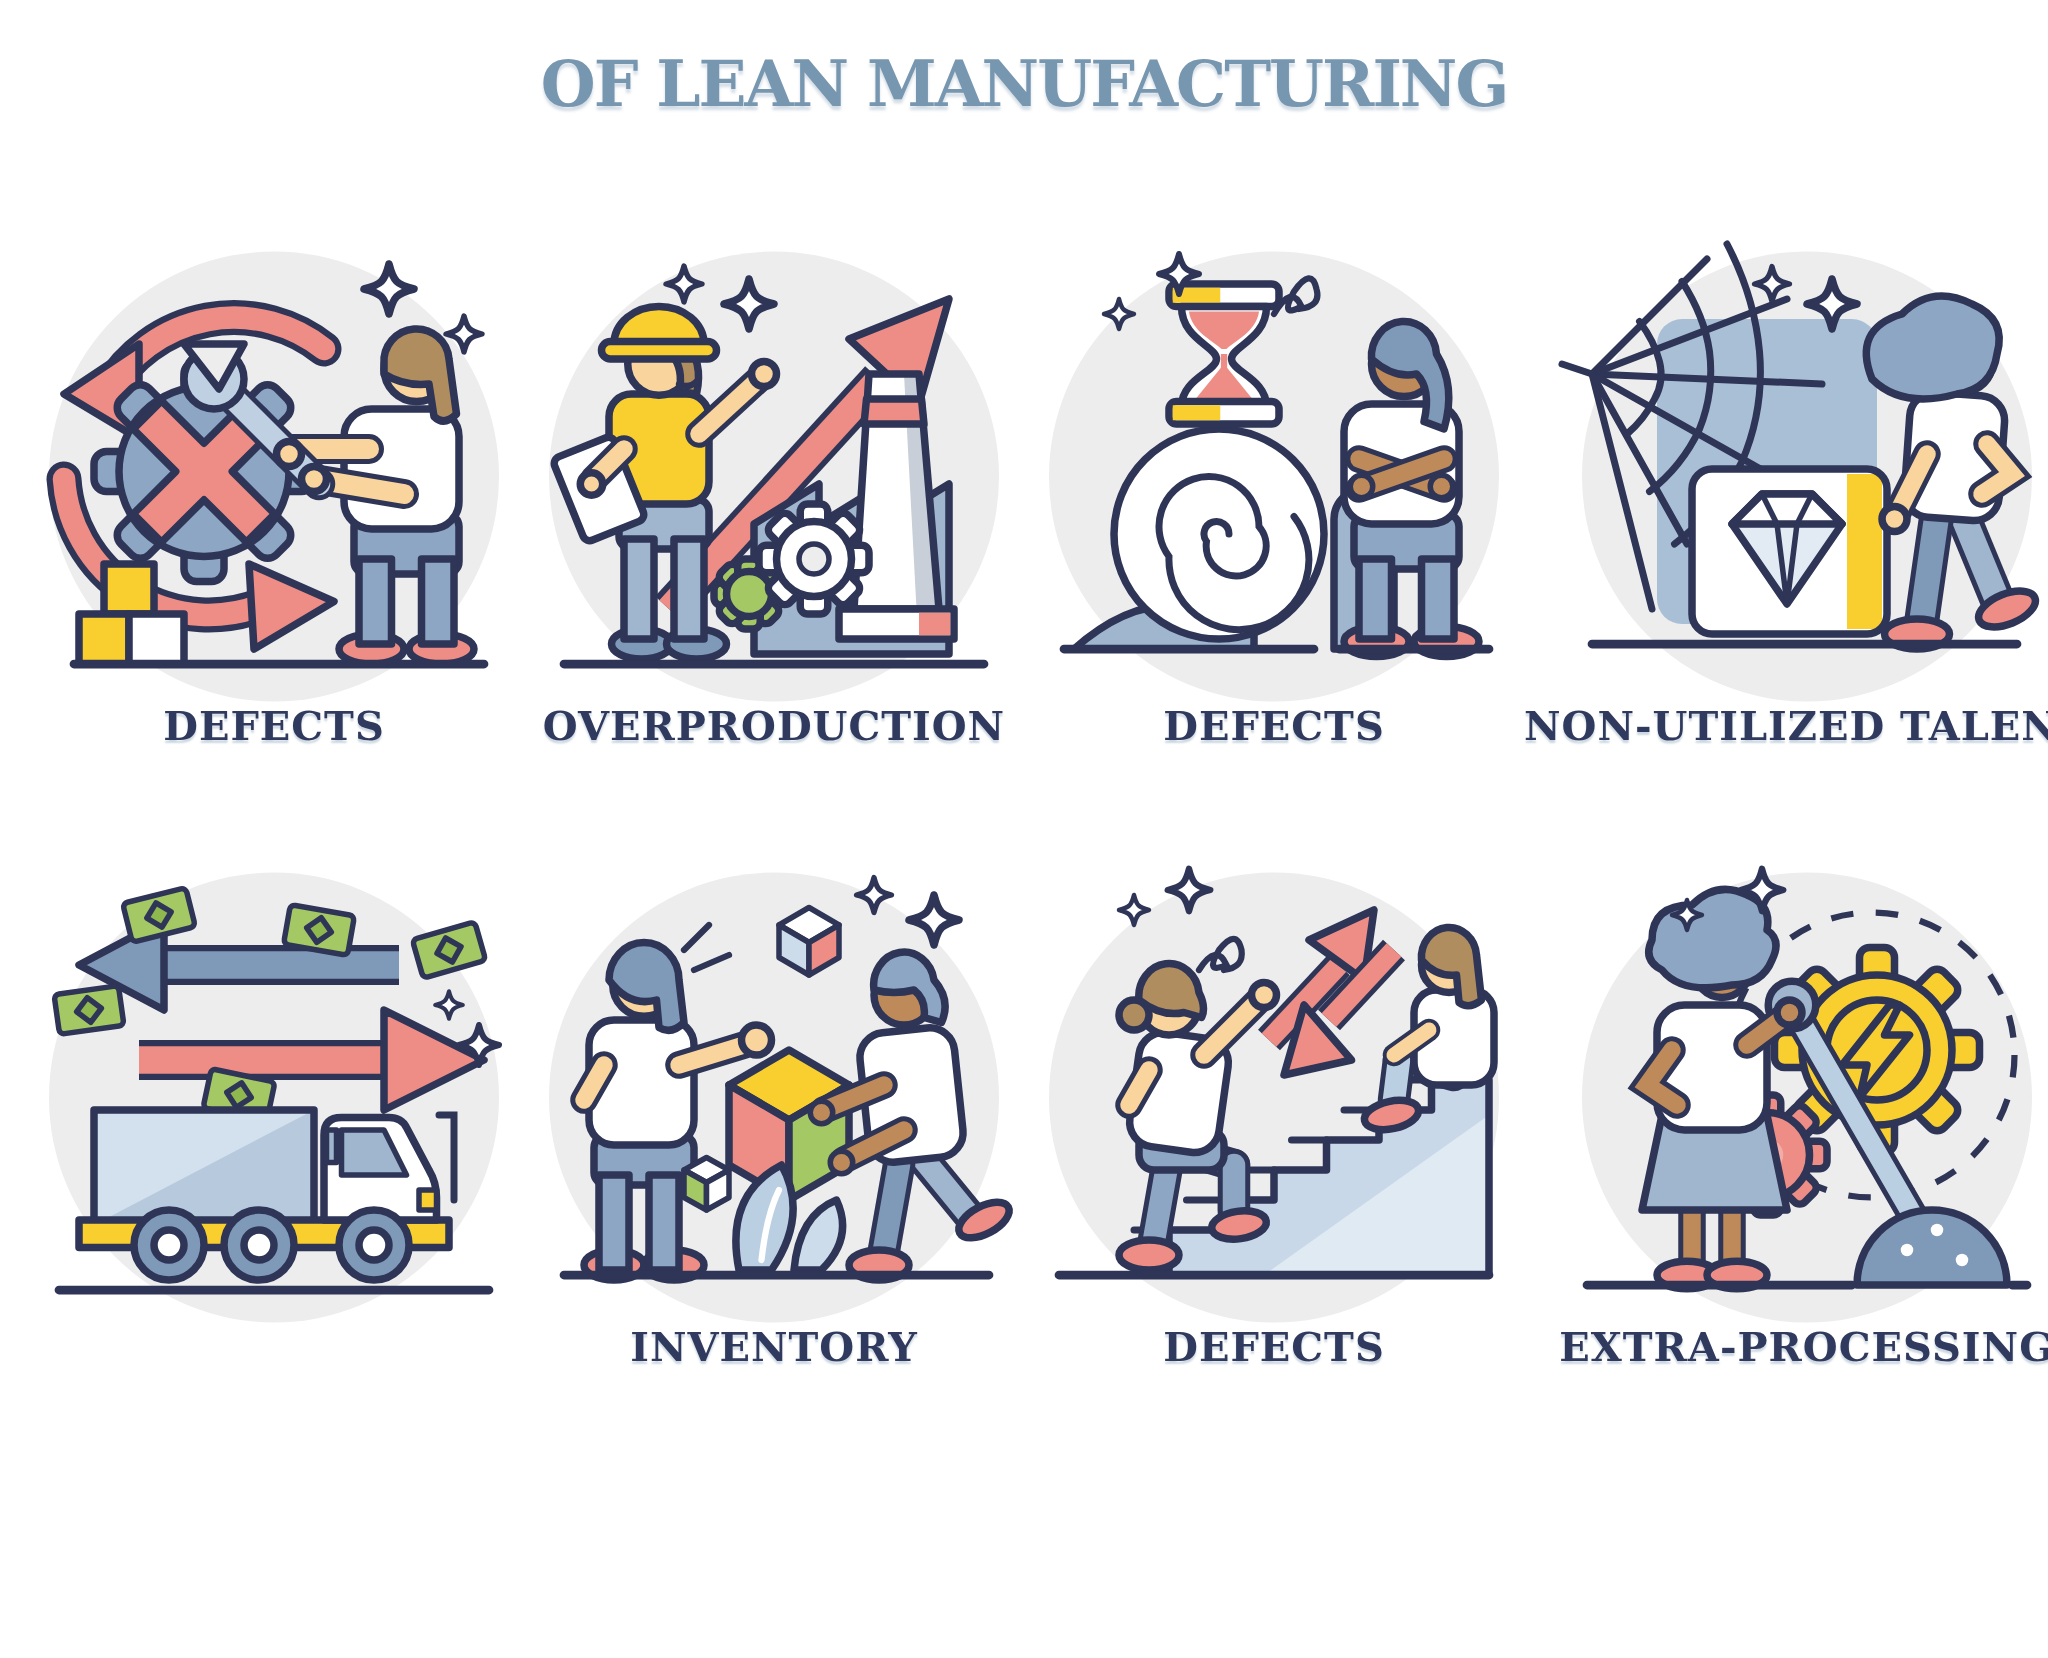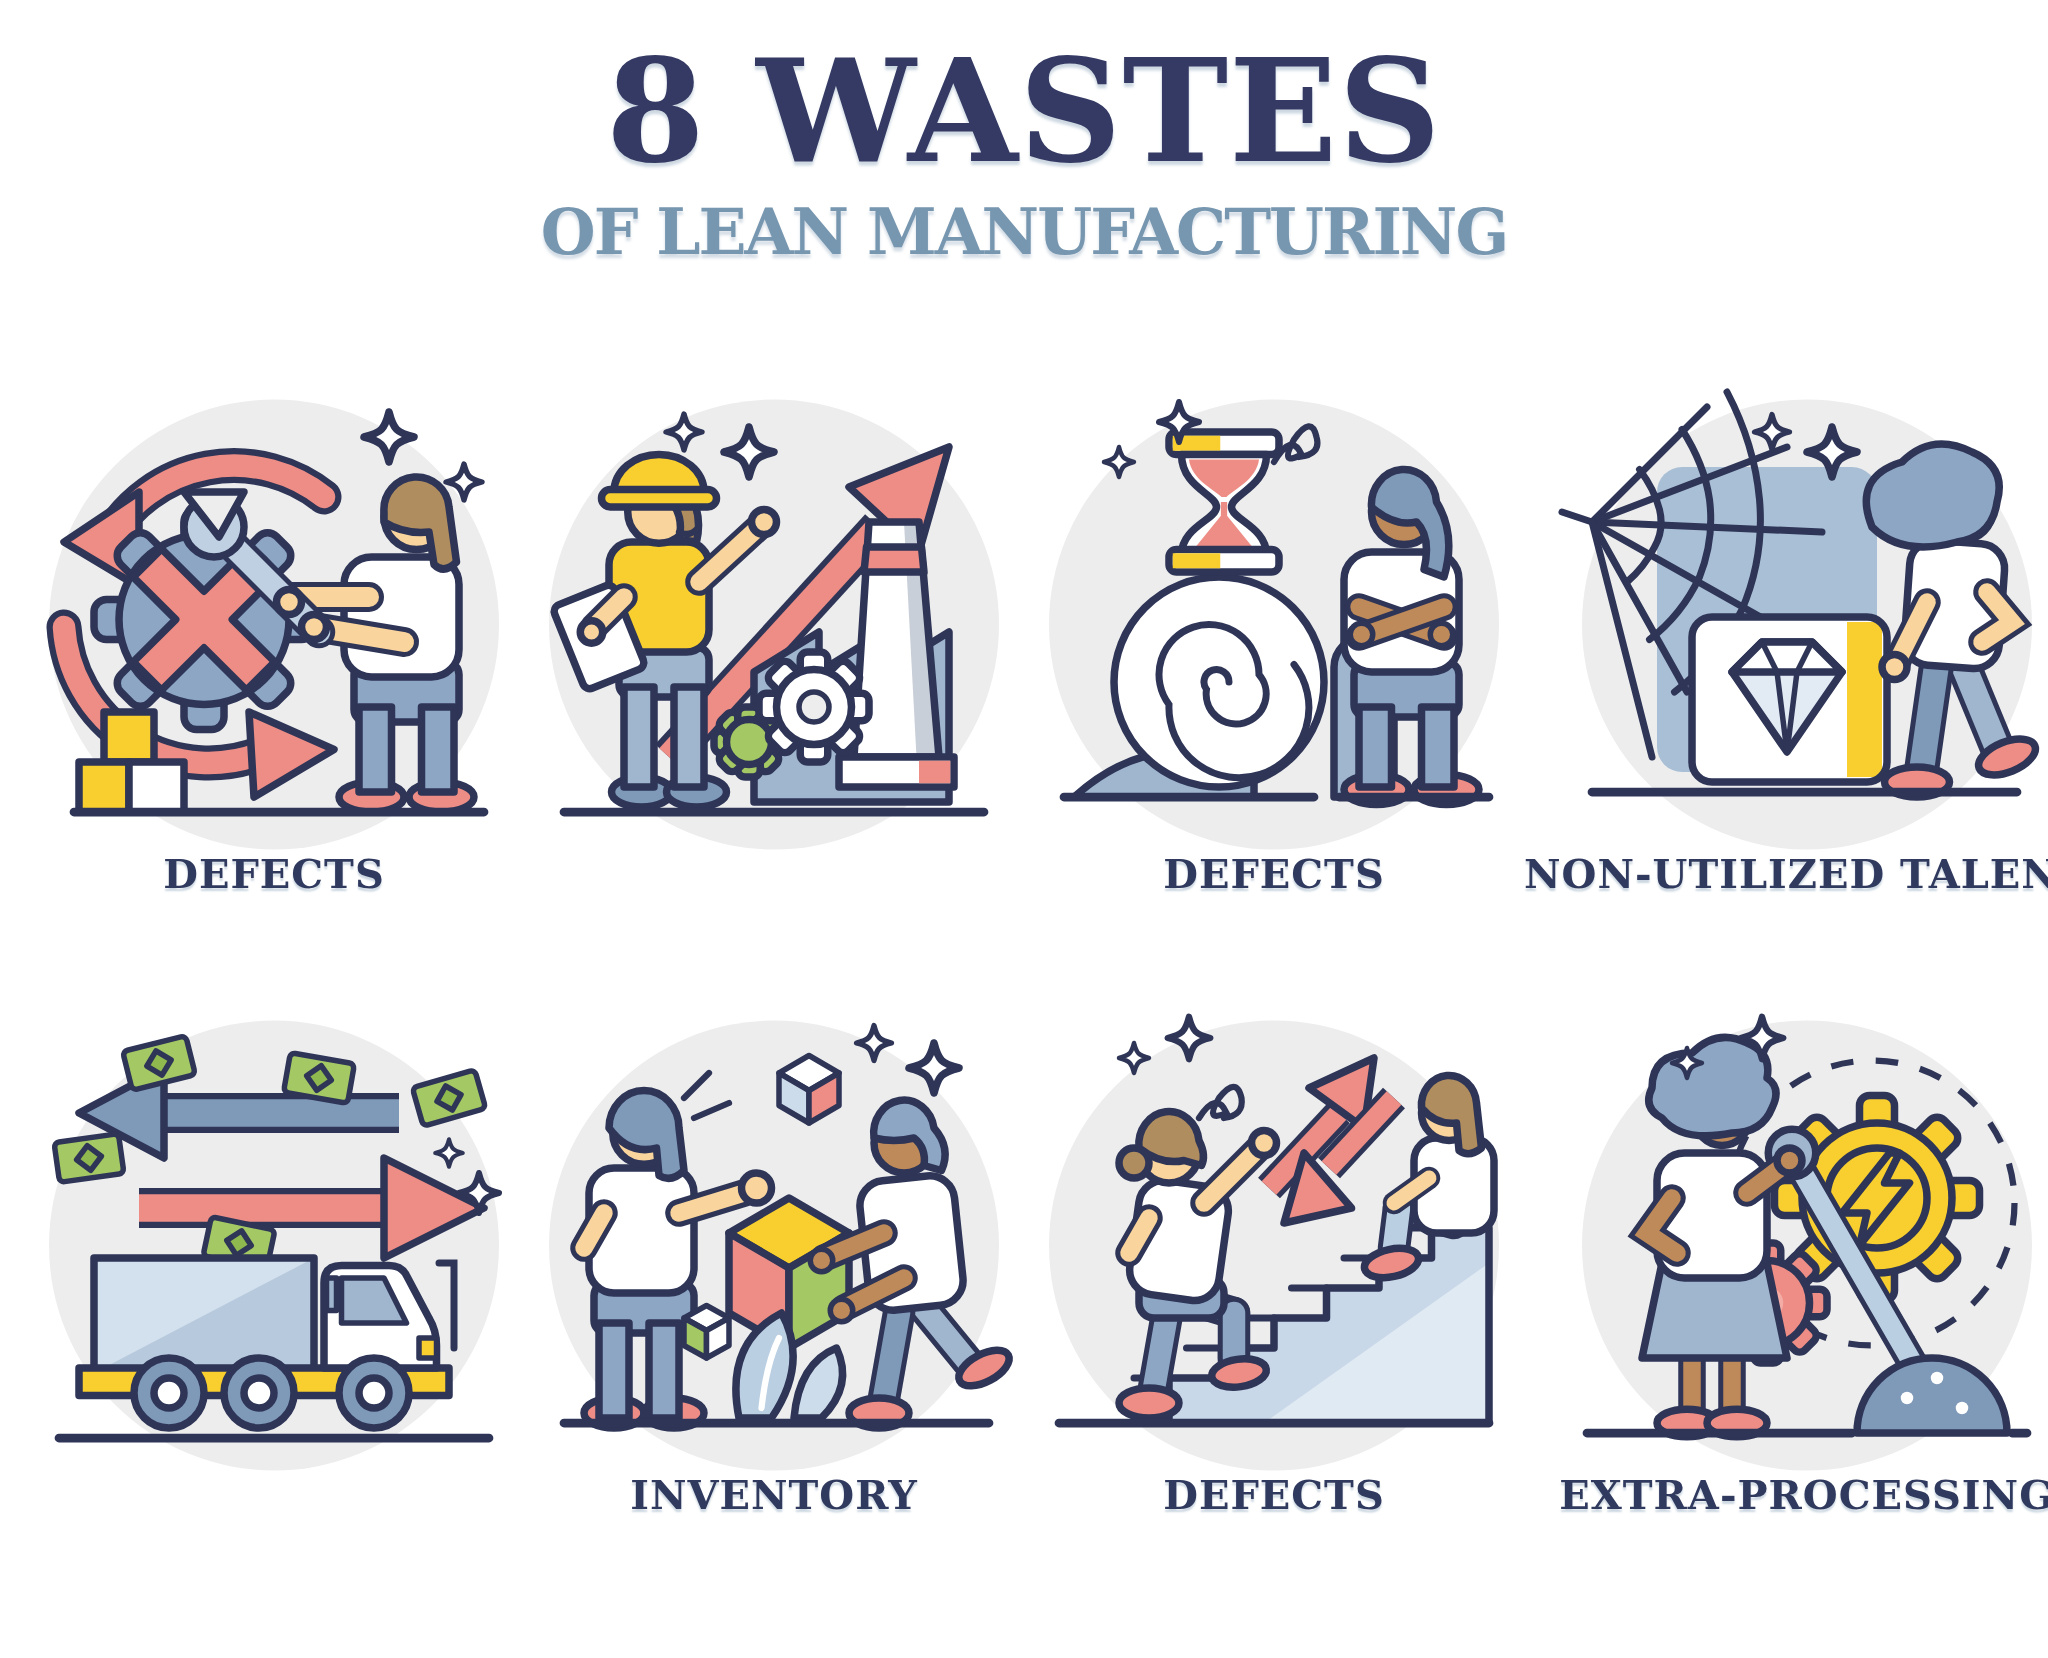--- a/index.html
+++ b/index.html
@@ -40,21 +40,20 @@
   .gl{stroke:#2E3557;stroke-width:3.5;fill:none;stroke-linecap:round;}
   .wl{stroke:#2E3557;stroke-width:2.8;fill:none;stroke-linecap:round;}
   .sq{fill:none;stroke:#2E3557;stroke-width:2.5;stroke-linecap:round;}
   .spark{fill:#FFFFFF;stroke:#2E3557;stroke-width:3;stroke-linejoin:round;}
 </style>
 </head>
 <body>
 
 <div class="poster">
   <header>
-    <h1>8 WASTES</h1>
     <h2>OF LEAN MANUFACTURING</h2>
   </header>
 
   <main class="grid">
 
     <figure class="tile">
       <svg viewBox="0 0 200 200">
         <circle cx="100" cy="97" r="90" fill="#EDEDED"></circle>
         <g>
           <path class="u" stroke-width="14" d="M120 46 A58 58 0 0 0 34 62"></path>
@@ -166,20 +165,21 @@
           <circle class="s3" cx="54" cy="52" r="12.5" fill="#F9D49C"></circle>
           <path class="s3" fill="#B08D5F" d="M64 42 q8 9 5 22 l-7 -1 q2 -9 -3 -15 Z"></path>
           <path class="sq" d="M62 60 q4 2 7 -1"></path>
           <path class="s3" fill="#F8CF2E" d="M36 44 a18 15 0 0 1 36 0 Z"></path>
           <rect class="s3" x="31" y="43" width="46" height="7" rx="3.5" fill="#F8CF2E"></rect>
         </g>
         <path class="spark" transform="translate(64 20) scale(.72)" d="M0 -10 C1.8 -3 3 -1.8 10 0 C3 1.8 1.8 3 0 10 C-1.8 3 -3 1.8 -10 0 C-3 -1.8 -1.8 -3 0 -10 Z"></path>
         <path class="spark" transform="translate(90 28)" d="M0 -10 C1.8 -3 3 -1.8 10 0 C3 1.8 1.8 3 0 10 C-1.8 3 -3 1.8 -10 0 C-3 -1.8 -1.8 -3 0 -10 Z"></path>
         <path class="gl" d="M16 172 H184"></path>
       </svg>
+      <figcaption>OVERPRODUCTION</figcaption>
     </figure>
 
     <figure class="tile">
       <svg viewBox="0 0 200 200">
         <circle cx="100" cy="97" r="90" fill="#EDEDED"></circle>
         <g>
           <path class="s3" fill="#9FB6CE" d="M20 166 Q56 134 92 160 L92 166 Z"></path>
           <path class="s3" fill="#9FB6CE" d="M124 166 V114 a12 12 0 0 1 24 0 V166 Z"></path>
           <path class="wl" d="M143 104 L149 88"></path>
           <path class="wl" d="M133 103 L134 86"></path>

